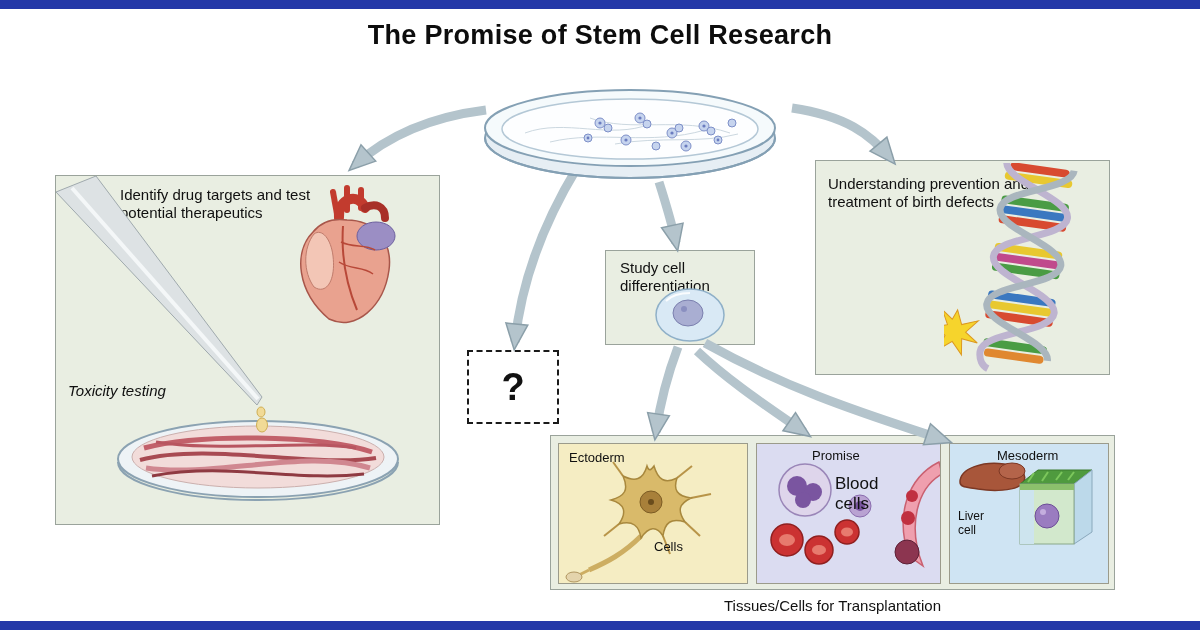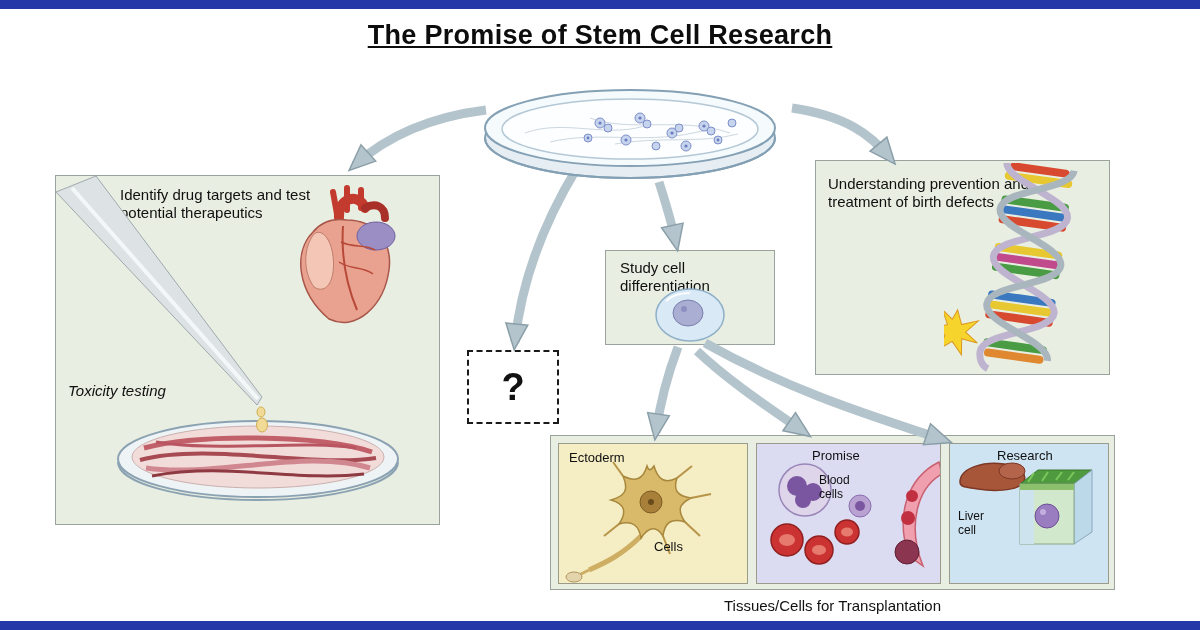--- a/index.html
+++ b/index.html
@@ -1,34 +1,34 @@
 <!DOCTYPE html>
 <html><head>
 <meta charset="utf-8">
 <style>
   * { margin:0; padding:0; box-sizing:border-box; }
   html,body { background:#ffffff; font-family:"Liberation Sans", sans-serif; }
   .stage { position:relative; width:1200px; height:630px; background:#ffffff; overflow:hidden; }
   .bar { position:absolute; left:0; width:100%; height:9px; background:#2438a8; }
   .bar.top { top:0; } .bar.bottom { bottom:0; }
   .title { position:absolute; top:20px; left:0; width:100%; text-align:center;
-           font-size:27px; font-weight:bold; color:#0d0d0d; letter-spacing:0.3px;text-decoration:underline; }
+           font-size:27px; font-weight:bold; color:#0d0d0d; letter-spacing:0.3px; }
   .panel { position:absolute; background:#e9eee2; border:1px solid #9aa39b; }
   .abs { position:absolute; }
   .txt { position:absolute; font-size:15px; line-height:1.18; color:#101010; }
   .small-label { position:absolute; font-size:13px; line-height:1.15; color:#101010; z-index:3; }
 
   .drug-panel { left:55px; top:175px; width:385px; height:350px;padding-left:14px; }
   .drug-heading { left:64px; top:10px; width:200px; }
   .toxicity-label { left:12px; top:206px;font-style:italic; }
 
   .birth-panel { left:815px; top:160px; width:295px; height:215px; }
   .birth-heading { left:12px; top:14px; width:240px; }
 
-  .diff-panel { left:605px; top:250px; width:170px; height:95px; }
+  .diff-panel { left:605px; top:250px; width:150px; height:95px; }
   .diff-heading { left:14px; top:8px; width:132px; }
 
   .unknown-box { position:absolute; left:467px; top:350px; width:92px; height:74px;
                  background:#ffffff; border:2px dashed #1a1a1a; display:flex;
                  align-items:center; justify-content:center; font-size:38px;
                  font-weight:bold; color:#111; z-index:2; }
 
   .germ-panel { left:550px; top:435px; width:565px; height:155px; }
   .germ-box { position:absolute; top:7px; height:141px; border:1px solid #9b9b8b; overflow:hidden; }
   .germ-box.ecto { left:7px;   width:190px; background:#f5edc3; }
@@ -233,25 +233,25 @@
         <circle cx="103" cy="62" r="5" fill="#7a55a0"></circle>
         <g stroke="#8f1f1f" stroke-width="1.5">
           <circle cx="30" cy="96" r="16" fill="#cb3232"></circle>
           <circle cx="62" cy="106" r="14" fill="#cb3232"></circle>
           <circle cx="90" cy="88" r="12" fill="#cb3232"></circle>
         </g>
         <ellipse cx="30" cy="96" rx="8" ry="6" fill="#e77a6e"></ellipse>
         <ellipse cx="62" cy="106" rx="7" ry="5" fill="#e77a6e"></ellipse>
         <ellipse cx="90" cy="88" rx="6" ry="4.5" fill="#e77a6e"></ellipse>
       </svg>
-      <div class="small-label" style="left:62px; top:30px; width:46px; font-size:12px;">Blood cells</div>
+      <div class="small-label" style="left:78px; top:30px; width:46px; font-size:17px;">Blood cells</div>
     </div>
 
     <div class="germ-box endo">
-      <div class="small-label" style="left:47px; top:5px;">Research</div>
+      <div class="small-label" style="left:47px; top:5px;">Mesoderm</div>
       <svg class="abs" style="left:0; top:0;" width="160" height="140" viewBox="0 0 160 140">
         <path d="M10,38 C10,24 34,17 54,20 C72,23 78,31 73,39 C66,48 40,47 28,45 C18,43 10,44 10,38 Z" fill="#a8563a" stroke="#7c3824" stroke-width="1.5"></path>
         <ellipse cx="62" cy="27" rx="13" ry="8" fill="#b4644a" stroke="#7c3824" stroke-width="1"></ellipse>
         <polygon points="70,40 88,26 142,26 124,40" fill="#4f9a3e" stroke="#3a7a2c" stroke-width="1"></polygon>
         <g stroke="#7cc75c" stroke-width="2">
           <path d="M78,38 L84,29"></path>
             <path d="M92,37 L98,28"></path>
           <path d="M106,36 L112,28"></path>
             <path d="M118,36 L124,28"></path>
         </g>

